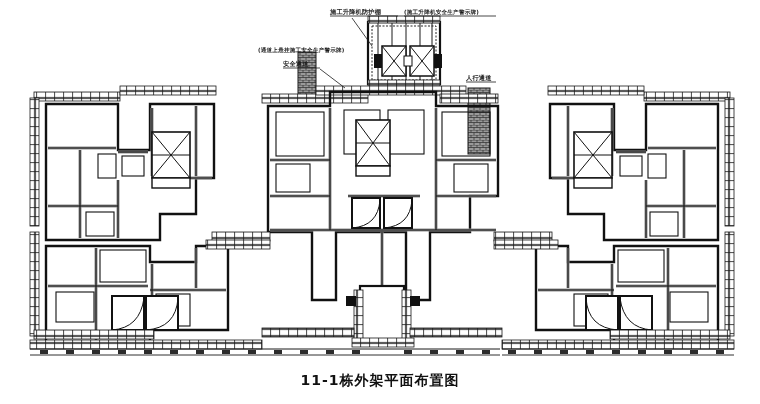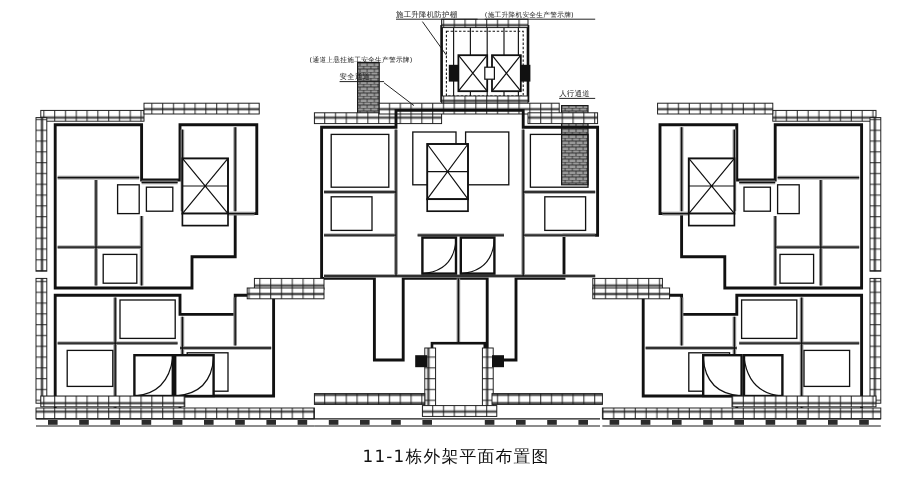--- a/index.html
+++ b/index.html
@@ -2,21 +2,21 @@
 <html><head>
 <meta charset="utf-8">
 <style>
   html,body{margin:0;padding:0;}
   body{
     width:760px;height:404px;
     background:#ffffff;
     font-family:"DejaVu Sans","Liberation Sans",sans-serif;
     overflow:hidden;position:relative;
   }
-  #sheet{position:absolute;inset:0;}
+  #sheet{position:absolute;inset:0;font-weight:bold;}
   svg{display:block;}
   .ann{
     font-size:6.2px;
     fill:#1a1a1a;
     font-family:"DejaVu Sans","Liberation Sans",sans-serif;
     letter-spacing:.2px;
   }
   .ann-sm{font-size:5.6px;}
   .title{
     font-size:14px;

